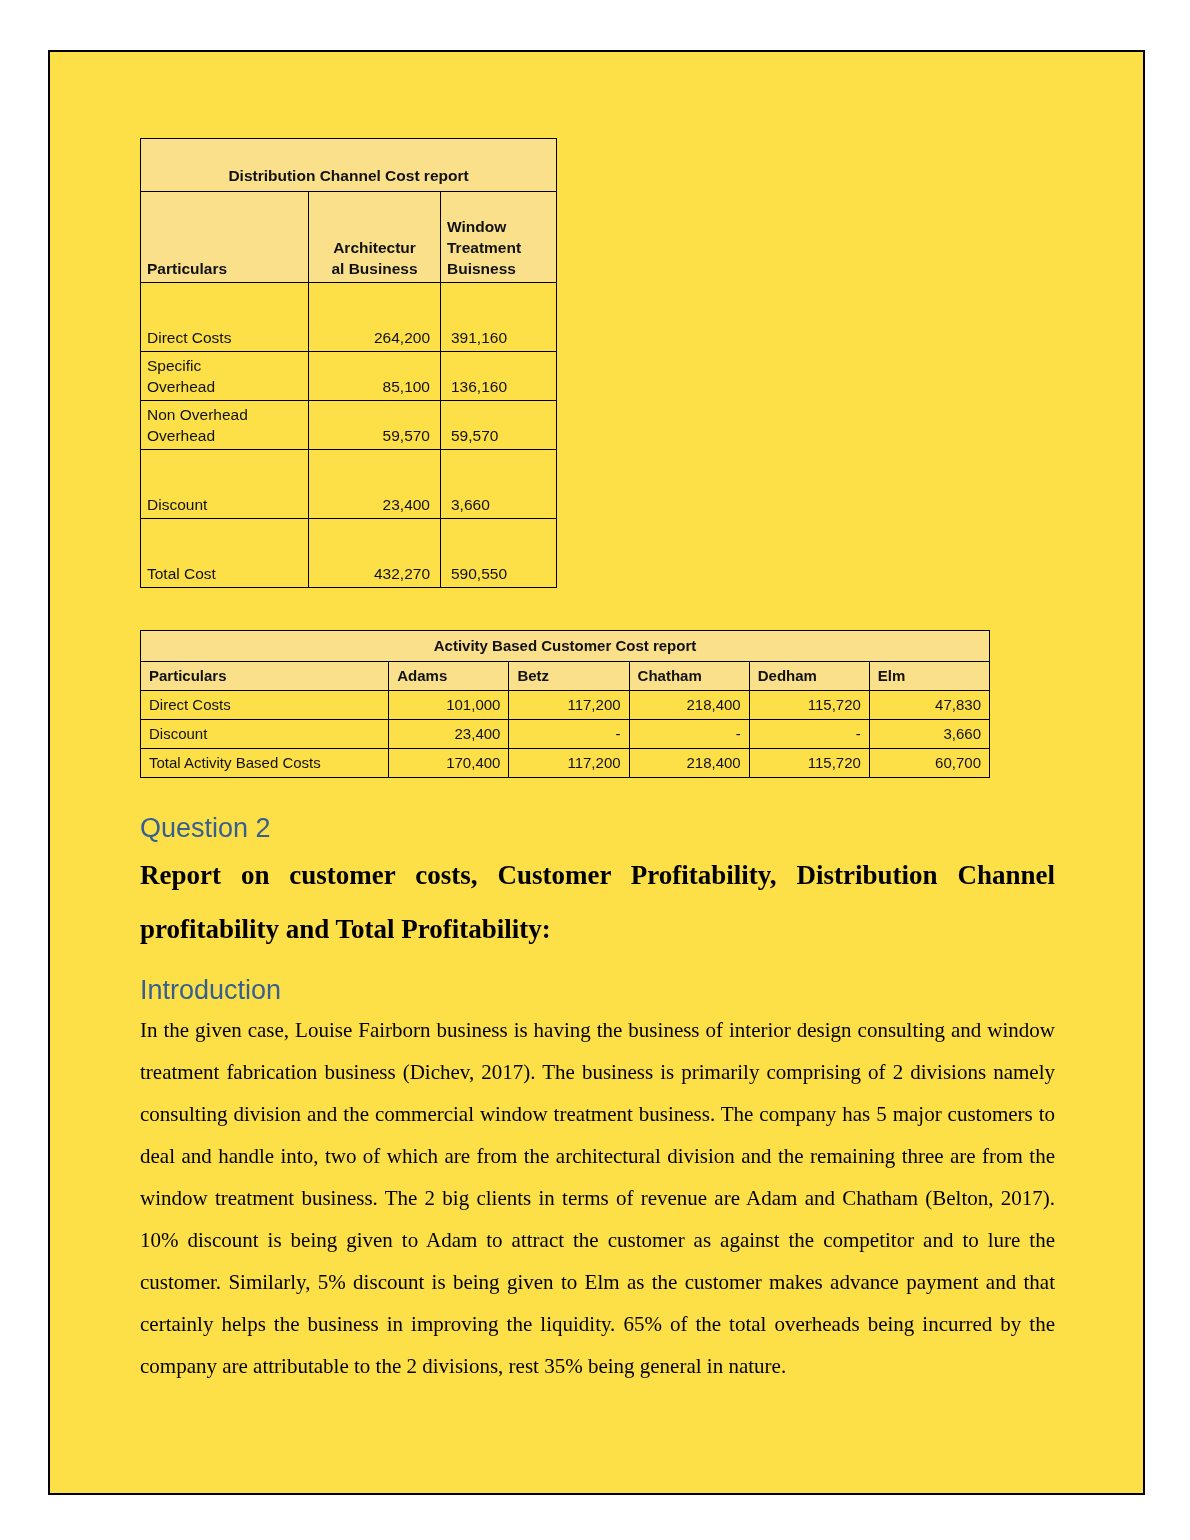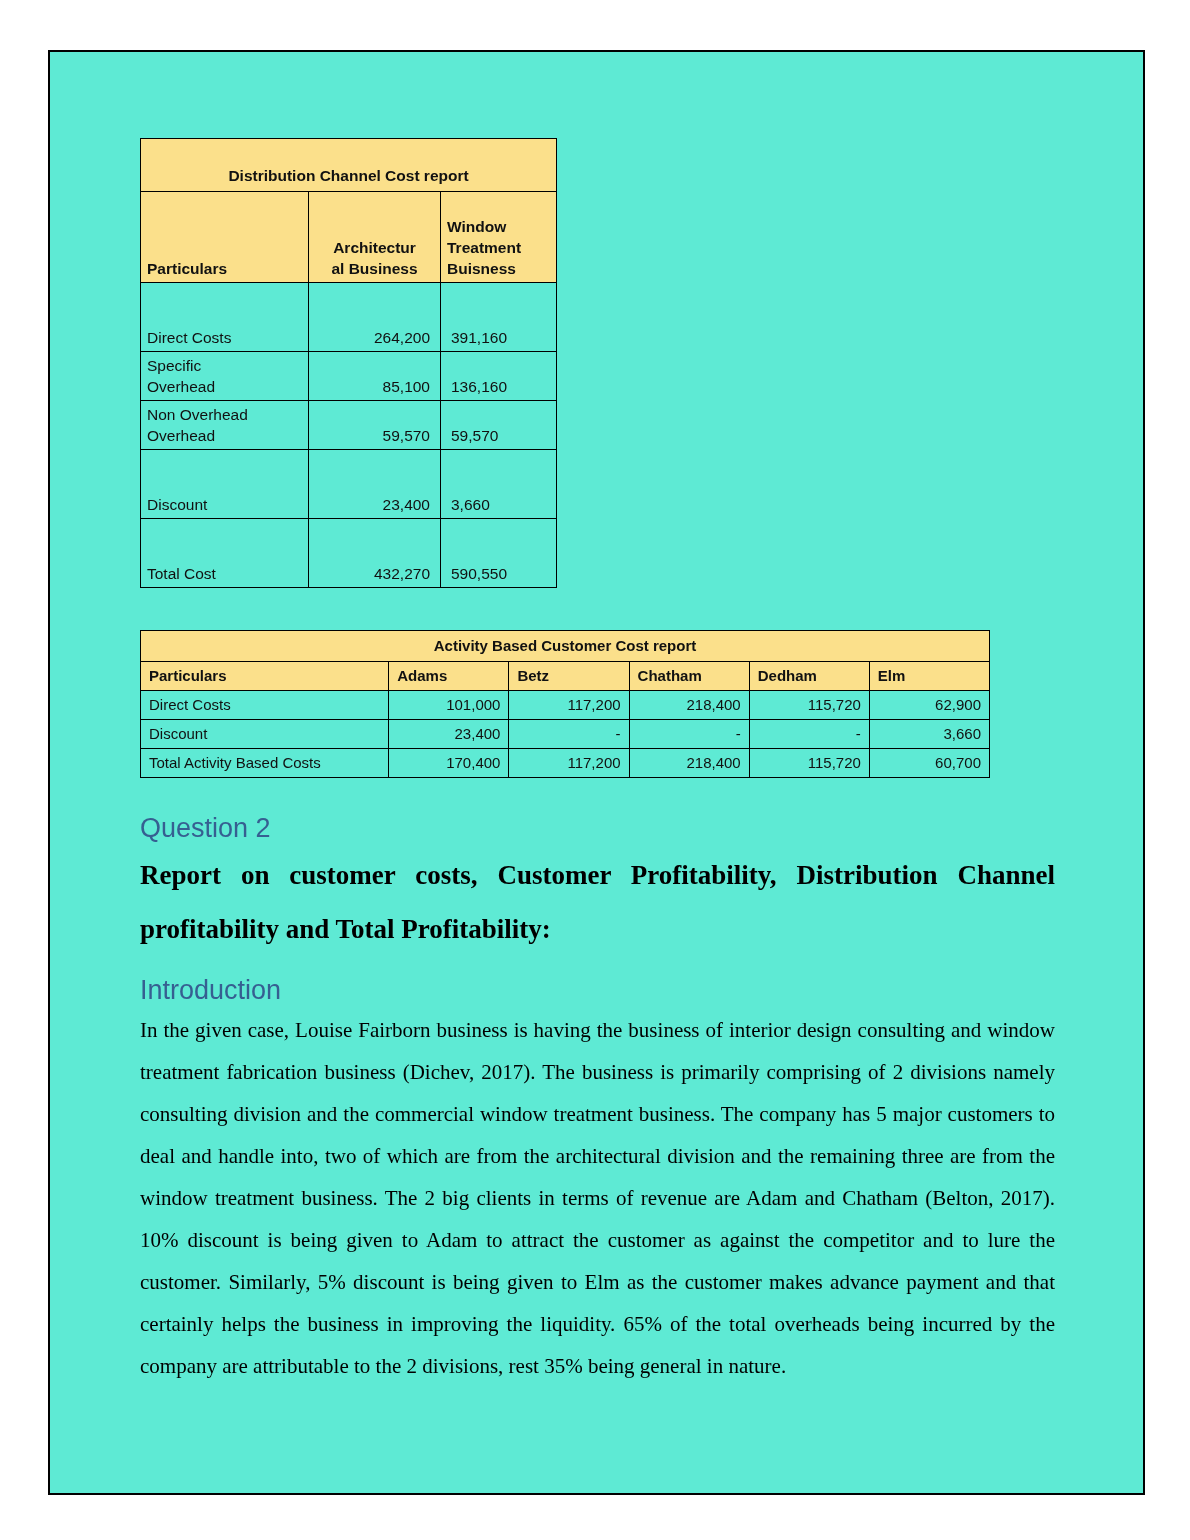--- a/index.html
+++ b/index.html
@@ -18,21 +18,21 @@
 
   
   #page-frame {
     position: absolute;
     left: 48px;
     top: 50px;
     width: 1097px;
     height: 1445px;
     border: 2px solid #000000;
     box-sizing: border-box;
-    background: #5eead4;
+    background: #fde047;
   }
 
   #page-content {
     position: absolute;
     left: 90px;
     top: 86px;
     width: 915px;
   }
 
   
@@ -228,21 +228,21 @@
           <td class="hdr-cell lbl">Dedham</td>
           <td class="hdr-cell lbl">Elm</td>
         </tr>
 
         <tr>
           <td class="lbl">Direct Costs</td>
           <td class="num">101,000</td>
           <td class="num">117,200</td>
           <td class="num">218,400</td>
           <td class="num">115,720</td>
-          <td class="num">62,900</td>
+          <td class="num">47,830</td>
         </tr>
         <tr>
           <td class="lbl">Discount</td>
           <td class="num">23,400</td>
           <td class="num">-</td>
           <td class="num">-</td>
           <td class="num">-</td>
           <td class="num">3,660</td>
         </tr>
         <tr>

